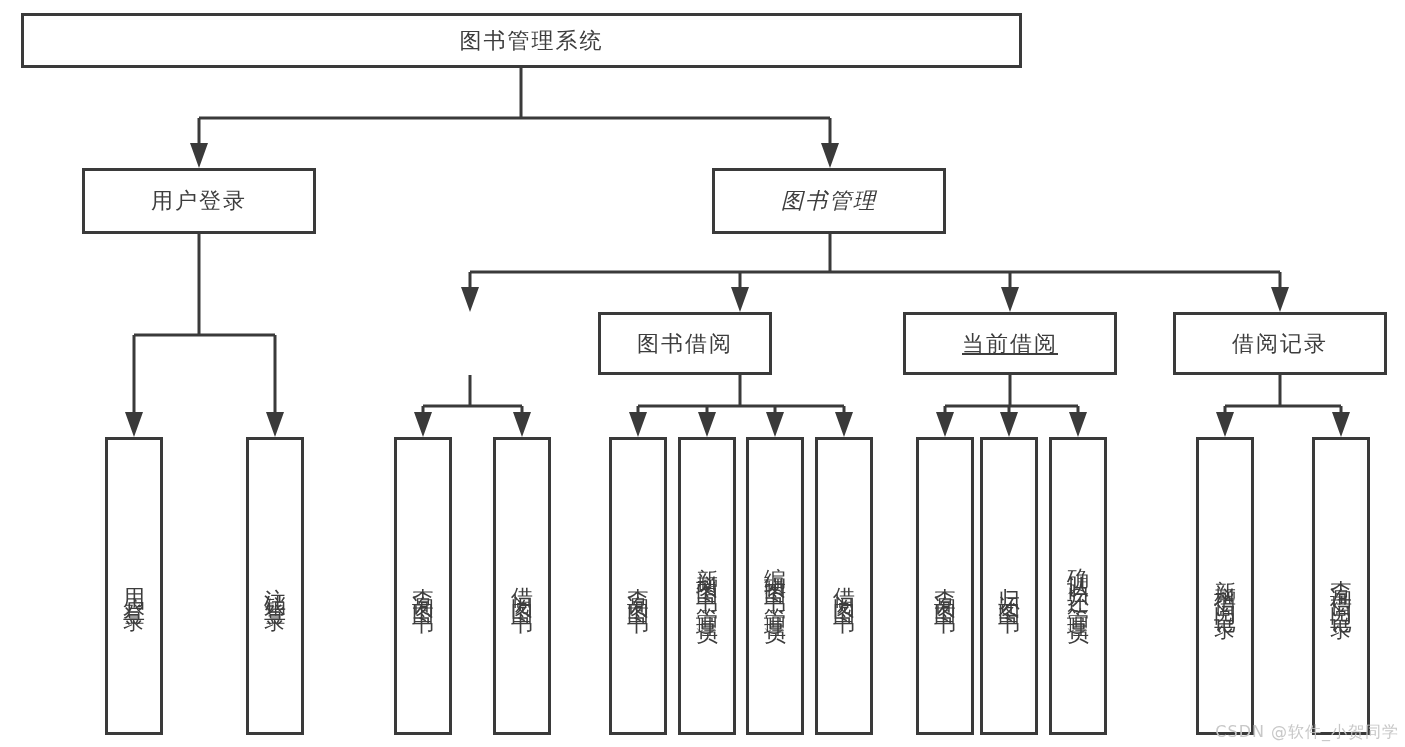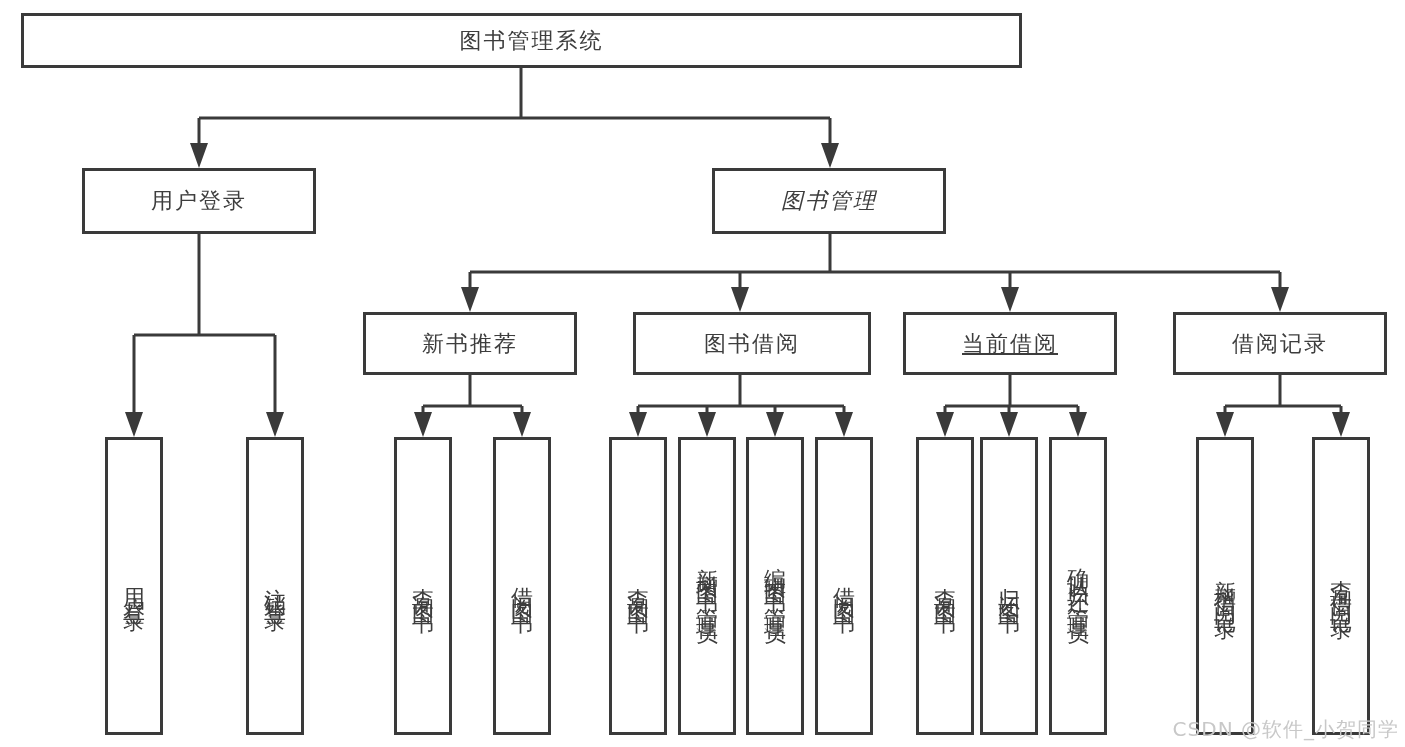--- a/index.html
+++ b/index.html
@@ -58,21 +58,21 @@
     writing-mode: vertical-rl;
     text-orientation: mixed;
     letter-spacing: 8px;
     line-height: 1;
     white-space: nowrap;
   }
   .watermark {
     position: absolute;
     right: 6px;
     bottom: 4px;
-    font-size: 20px;
+    font-size: 16px;
     color: var(--watermark);
     letter-spacing: 1px;
     z-index: 3;
     white-space: nowrap;
   }
 </style>
 </head>
 <body>
 
 <div class="stage">
@@ -112,24 +112,21 @@
     <span>图书管理系统</span>
   </div>
 
   <div class="node h" style="left:82px; top:168px; width:234px; height:66px;">
     <span>用户登录</span>
   </div>
   <div class="node h" style="left:712px; top:168px; width:234px; height:66px;font-style:italic;">
     <span>图书管理</span>
   </div>
 
-  <div class="node h" style="left:363px; top:312px; width:214px; height:63px;">
-    <span>新书推荐</span>
-  </div>
-  <div class="node h" style="left:633px; top:312px; width:238px; height:63px;">
+  <div class="node h" style="left:598px; top:312px; width:174px; height:63px;">
     <span>图书借阅</span>
   </div>
   <div class="node h" style="left:903px; top:312px; width:214px; height:63px;text-decoration:underline;">
     <span>当前借阅</span>
   </div>
   <div class="node h" style="left:1173px; top:312px; width:214px; height:63px;">
     <span>借阅记录</span>
   </div>
 
   <div class="node v" style="left:105px; top:437px; width:58px; height:298px;">

